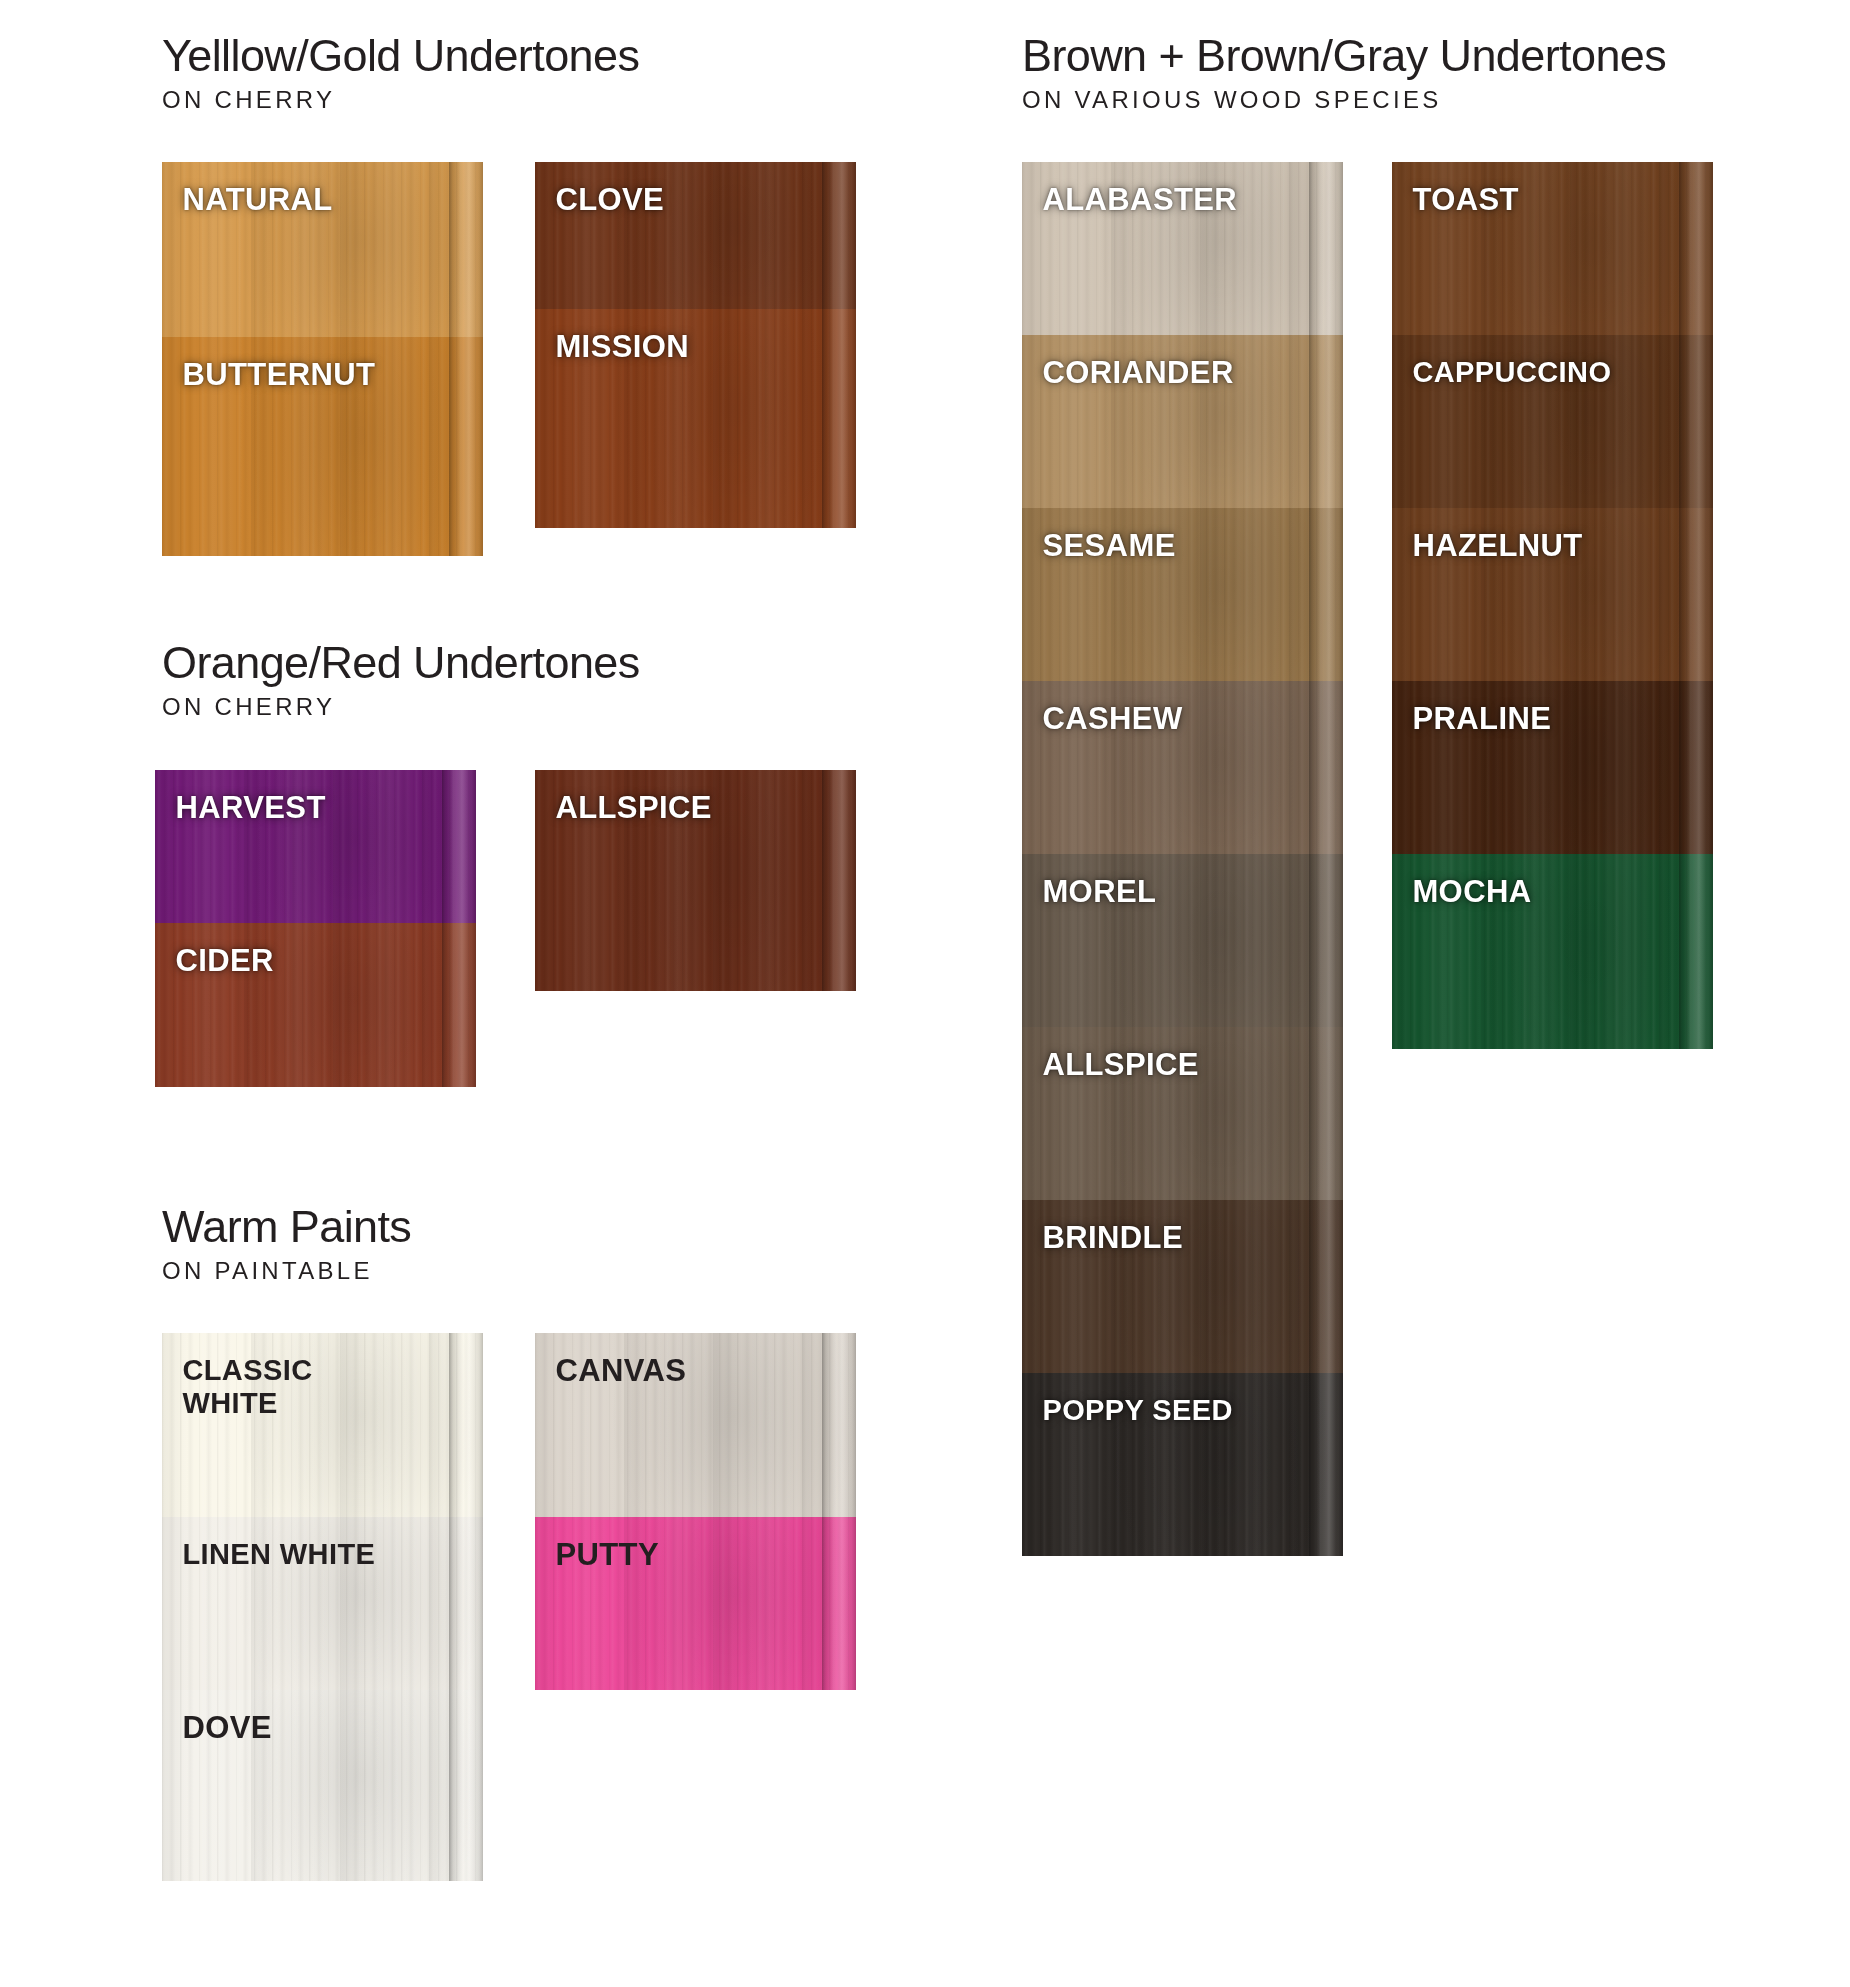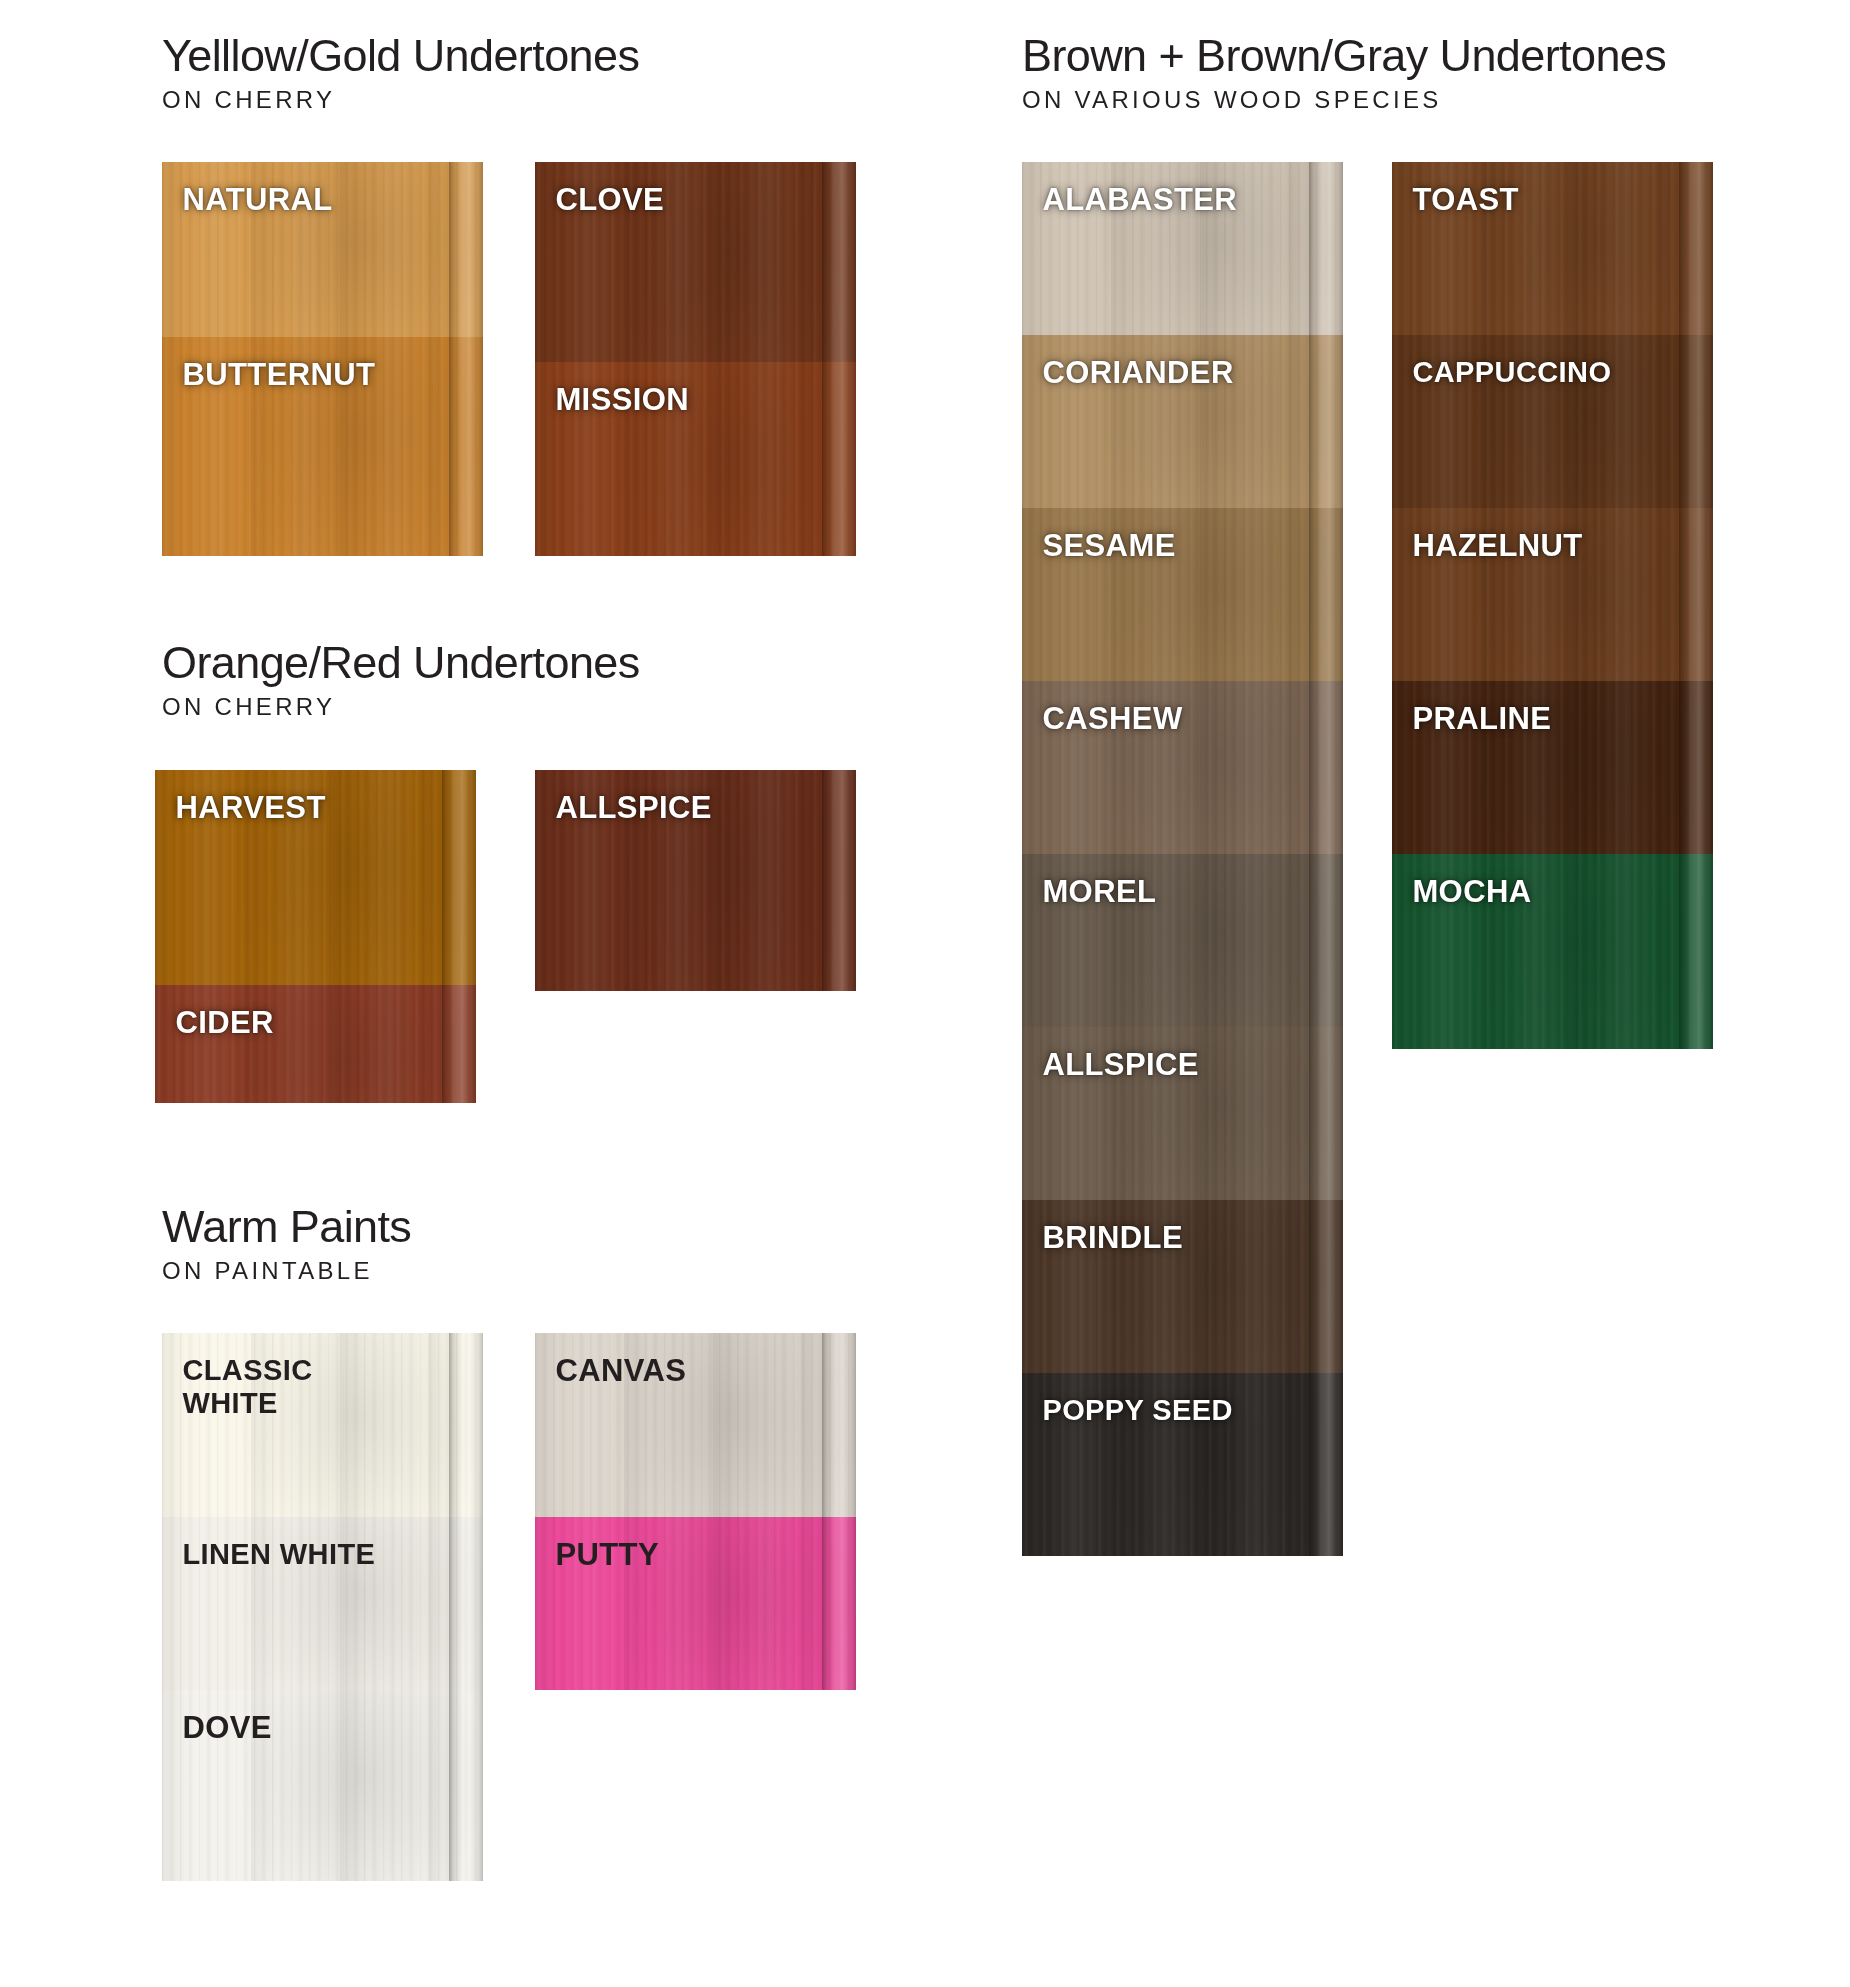--- a/index.html
+++ b/index.html
@@ -96,37 +96,37 @@
         <span class="stile" style="width: 34px;"></span>
         <span class="label light" style="left: 20.4px; top: 21.3px; font-size: 31px;">NATURAL</span>
       </div>
       <div class="swatch" style="height: 219px; background: rgb(201, 129, 44);">
         <span class="grain"></span>
         <span class="stile" style="width: 34px;"></span>
         <span class="label light" style="left: 20.4px; top: 21.3px; font-size: 31px;">BUTTERNUT</span>
       </div>
     </div>
     <div class="swatch-col" style="left: 535px; top: 162px; width: 321px; height: 394px;">
-      <div class="swatch" style="height: 200px; background: rgb(110, 51, 24);">
+      <div class="swatch" style="height: 147px; background: rgb(110, 51, 24);">
         <span class="grain"></span>
         <span class="stile" style="width: 34px;"></span>
         <span class="label light" style="left: 20.4px; top: 21.3px; font-size: 31px;">CLOVE</span>
       </div>
       <div class="swatch" style="height: 219px; background: rgb(136, 61, 24);">
         <span class="grain"></span>
         <span class="stile" style="width: 34px;"></span>
         <span class="label light" style="left: 20.4px; top: 21.3px; font-size: 31px;">MISSION</span>
       </div>
     </div>
     <div style="position: absolute; left: 162px; top: 639px;">
       <div class="sec-title">Orange/Red Undertones</div>
       <div class="sec-sub">ON CHERRY</div>
     </div>
     <div class="swatch-col" style="left: 155px; top: 770px; width: 321px; height: 333px;">
-      <div class="swatch" style="height: 215px; background: #a16207;">
+      <div class="swatch" style="height: 153px; background: #701a75;">
         <span class="grain"></span>
         <span class="stile" style="width: 34px;"></span>
         <span class="label light" style="left: 20.4px; top: 21.3px; font-size: 31px;">HARVEST</span>
       </div>
       <div class="swatch" style="height: 164px; background: rgb(138, 58, 36);">
         <span class="grain"></span>
         <span class="stile" style="width: 34px;"></span>
         <span class="label light" style="left: 20.4px; top: 21.3px; font-size: 31px;">CIDER</span>
       </div>
     </div>

